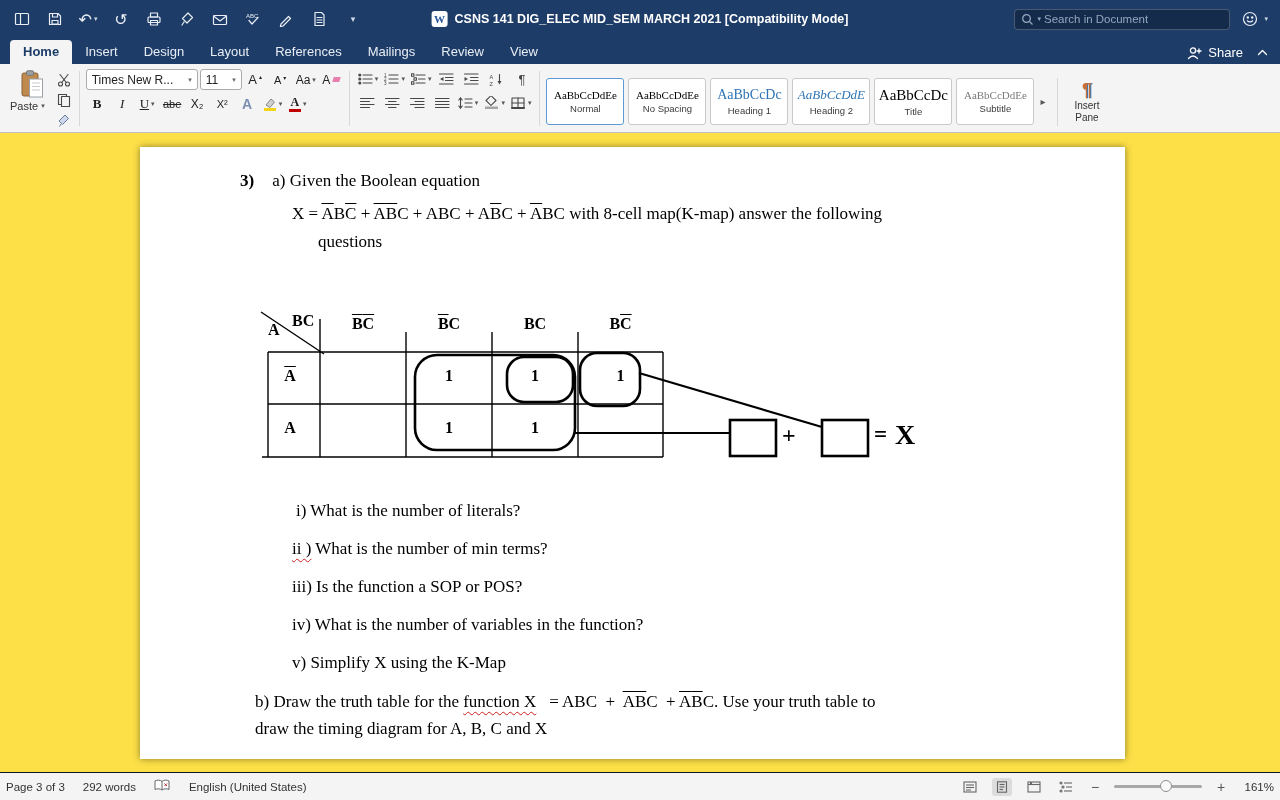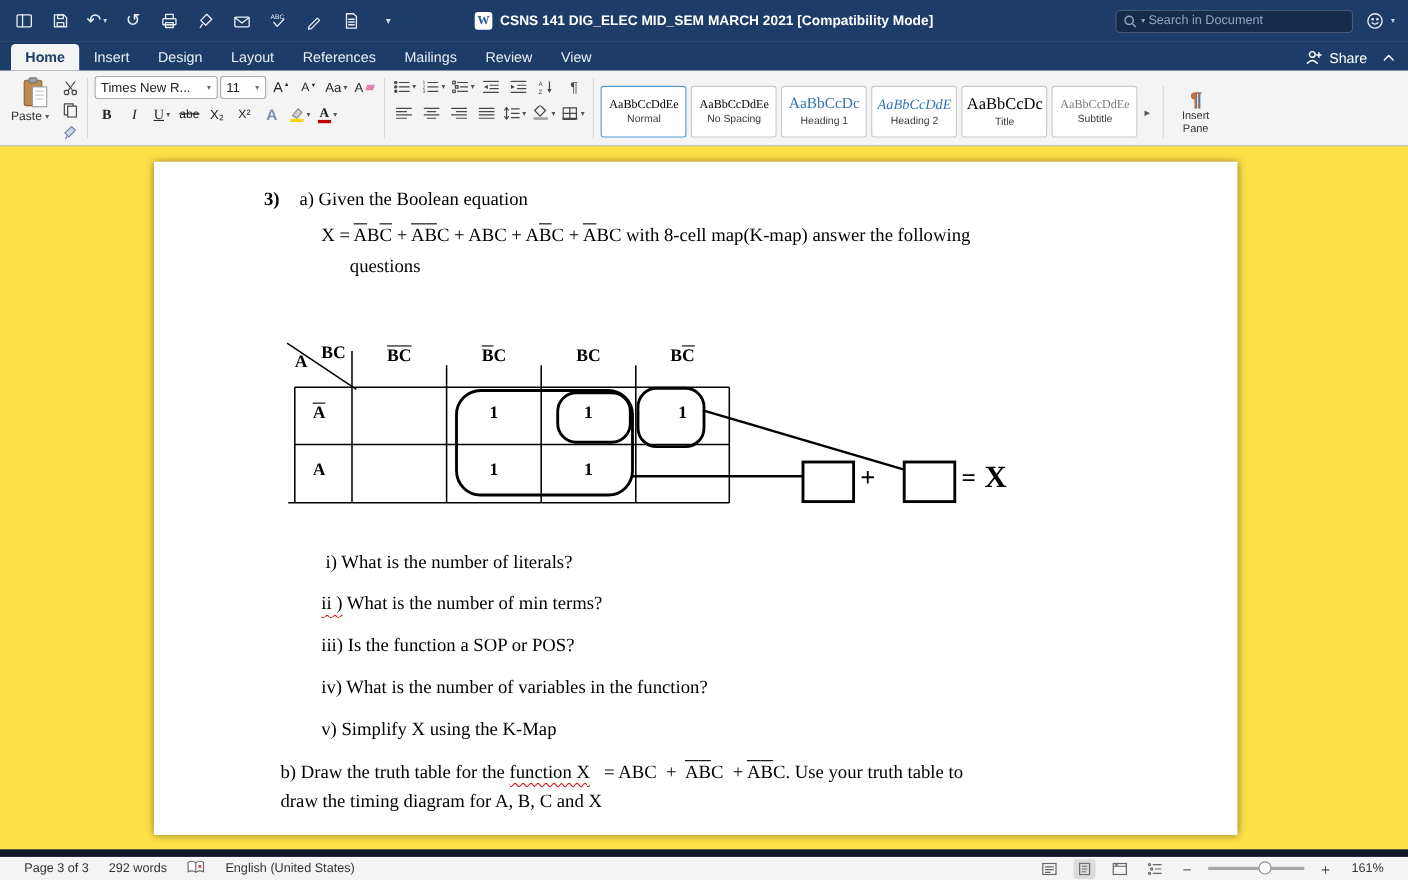--- a/index.html
+++ b/index.html
@@ -22,21 +22,21 @@
   .searchbox input::placeholder{color:#93a7c0}
   .smiley{display:flex;align-items:center;gap:3px;color:#e9eef5}
   .smiley svg{stroke:#e9eef5;fill:none;stroke-width:1.2}
 
   
   .tabrow{height:26px;background:#1d3c68;display:flex;align-items:flex-end;padding-left:10px;position:relative}
   .tab{color:#e8edf4;font-size:13px;padding:4px 13px 5px;border-radius:4px 4px 0 0;cursor:default;white-space:nowrap}
   .tab.active{background:#f4f4f4;color:#1d3c68;font-weight:bold}
   .tabrow-right{position:absolute;right:12px;bottom:4px;display:flex;align-items:center;gap:14px;color:#fff;font-size:13px}
   .tabrow-right svg{stroke:#fff;fill:none;stroke-width:1.3;stroke-linecap:round;stroke-linejoin:round}
-  .share-wrap{display:flex;align-items:flex-start;gap:5px}
+  .share-wrap{display:flex;align-items:flex-end;gap:5px}
 
   
   .ribbon{height:69px;background:#f4f4f4;border-bottom:1px solid #bfbfbf;display:flex;align-items:stretch;padding:3px 6px 2px}
   .vdiv{width:1px;background:#d8d8d8;margin:4px 6px}
   .grp{display:flex;flex-direction:column;justify-content:flex-start;gap:4px;padding-top:2px}
   .r{display:flex;align-items:center;gap:2px}
   .clip{display:flex;flex-direction:row;gap:6px;padding-top:2px}
   .paste{display:flex;flex-direction:column;align-items:flex-end;font-size:11px;color:#333;gap:1px;padding:1px 4px;border-radius:3px}
   .paste .lbl{display:flex;align-items:center;gap:3px}
   .clipcol{display:flex;flex-direction:column;gap:5px;padding-top:3px}
@@ -70,21 +70,21 @@
   .page{position:absolute;left:140px;top:14px;width:985px;height:612px;background:#fff;box-shadow:0 0 7px rgba(0,0,0,.45)}
   .line{position:absolute;font-family:"Liberation Serif",serif;font-size:17px;color:#000;white-space:pre}
   .ov{text-decoration:overline;text-decoration-thickness:1.2px}
   .wavy{text-decoration-line:underline;text-decoration-style:wavy;text-decoration-color:#cf1f1f;text-decoration-thickness:1px;text-underline-offset:4px}
   .kmap{position:absolute;left:118px;top:160px;width:700px;height:175px}
   .kmap svg{position:absolute;left:0;top:0}
   .klab{position:absolute;font-family:"Liberation Serif",serif;font-weight:bold;font-size:16px;color:#000;text-align:center;line-height:1.1}
   .kbig{position:absolute;font-family:"Liberation Serif",serif;font-weight:bold;color:#000;display:flex;align-items:center;gap:8px}
 
   
-  .statusbar{height:28px;background:#f4f4f4;border-top:7px solid #0f172a;display:flex;align-items:center;padding:0 22px;font-size:11.5px;color:#333}
+  .statusbar{height:28px;background:#f4f4f4;border-top:1px solid #0f172a;display:flex;align-items:center;padding:0 6px;font-size:11.5px;color:#333}
   .sb-left{display:flex;align-items:center;gap:18px}
   .sb-right{margin-left:auto;display:flex;align-items:center;gap:12px}
   .sb-right svg{stroke:#666;fill:none;stroke-width:1.1}
   .vicon{width:20px;height:18px;display:flex;align-items:center;justify-content:center;border-radius:3px}
   .vicon.active{background:#dcdcdc}
   .zbtn{font-size:14px;color:#555;width:14px;text-align:center}
   .slider{width:88px;height:3px;background:#a8a8a8;border-radius:2px;position:relative}
   .thumb{position:absolute;left:52%;top:-5px;width:12px;height:12px;border-radius:50%;background:#fafafa;border:1px solid #8e8e8e}
   .zoomlab{min-width:34px;text-align:right}
 </style>

